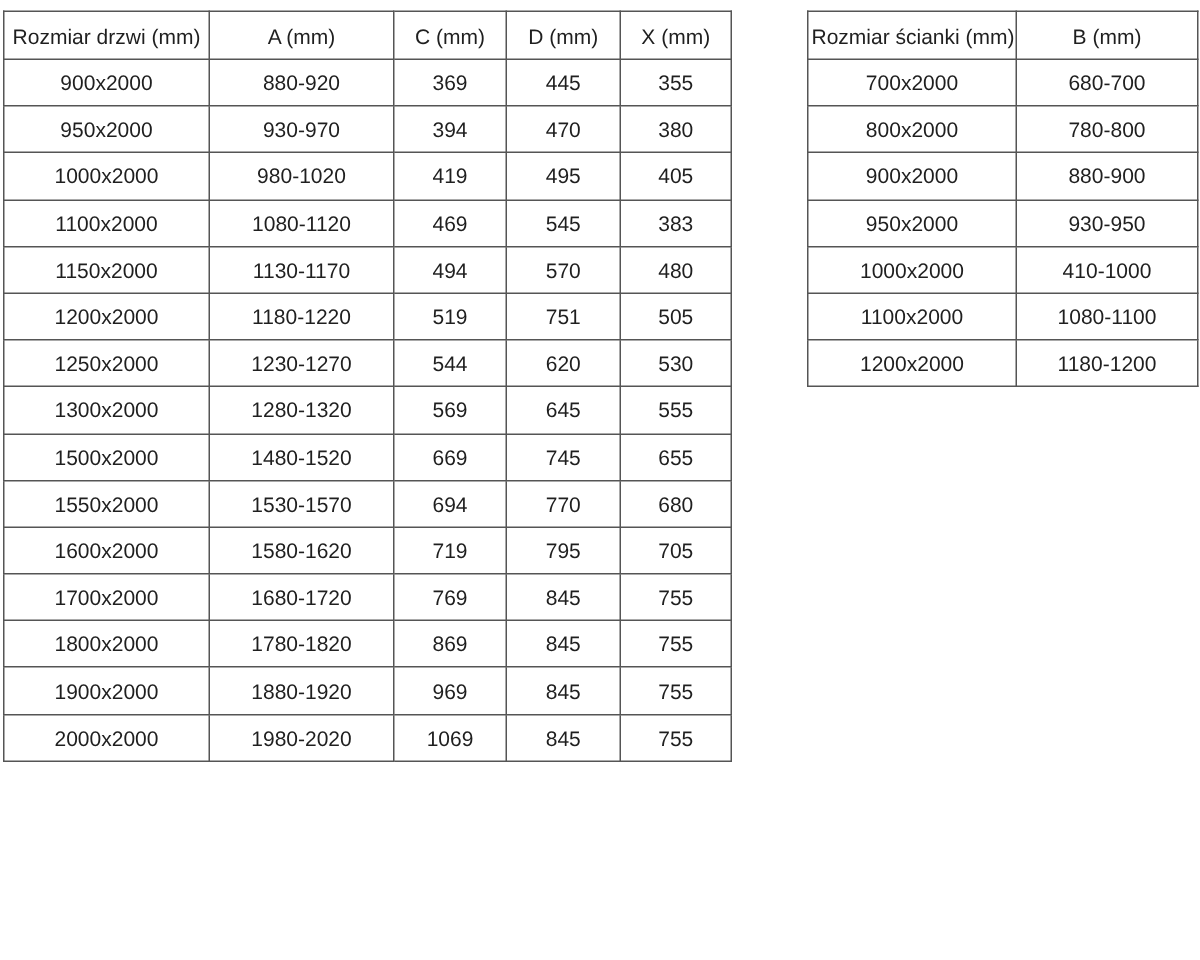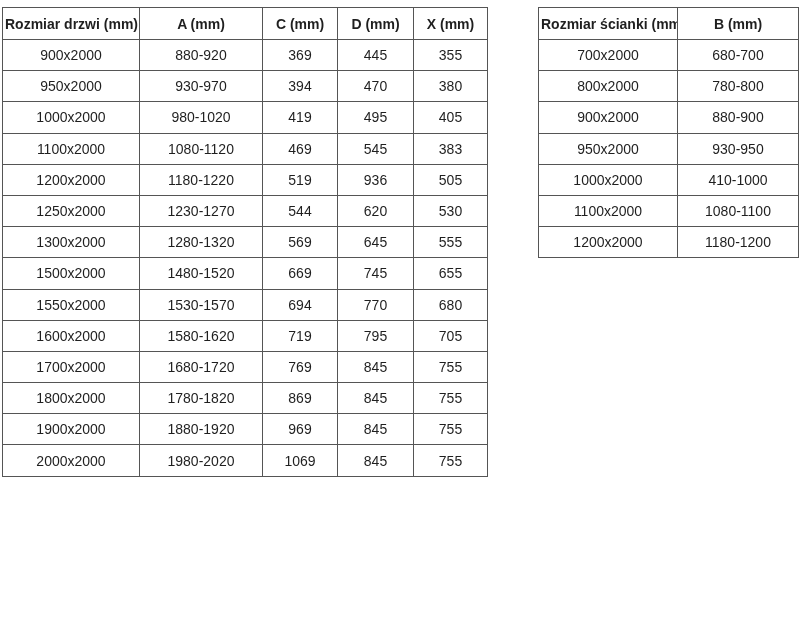--- a/index.html
+++ b/index.html
@@ -25,21 +25,21 @@
     border: 1px solid #555555;
     text-align: center;
     vertical-align: middle;
     color: #1f1f1f;
     font-size: 14px;
     padding: 0 2px;
     overflow: hidden;
     white-space: nowrap;
   }
   .size-table th {
-    font-weight: bold;
+    font-weight: normal;
     height: 31px;
   }
   .size-table td {
     font-weight: normal;
     height: 30.2px;
   }
   #door-table {
     left: 2px;
     top: 7px;
     width: 485px;
@@ -93,24 +93,31 @@
         <td>405</td>
       </tr>
       <tr>
         <td>1100x2000</td>
         <td>1080-1120</td>
         <td>469</td>
         <td>545</td>
         <td>383</td>
       </tr>
       <tr>
+        <td>1150x2000</td>
+        <td>1130-1170</td>
+        <td>494</td>
+        <td>570</td>
+        <td>480</td>
+      </tr>
+      <tr>
         <td>1200x2000</td>
         <td>1180-1220</td>
         <td>519</td>
-        <td>936</td>
+        <td>751</td>
         <td>505</td>
       </tr>
       <tr>
         <td>1250x2000</td>
         <td>1230-1270</td>
         <td>544</td>
         <td>620</td>
         <td>530</td>
       </tr>
       <tr>

